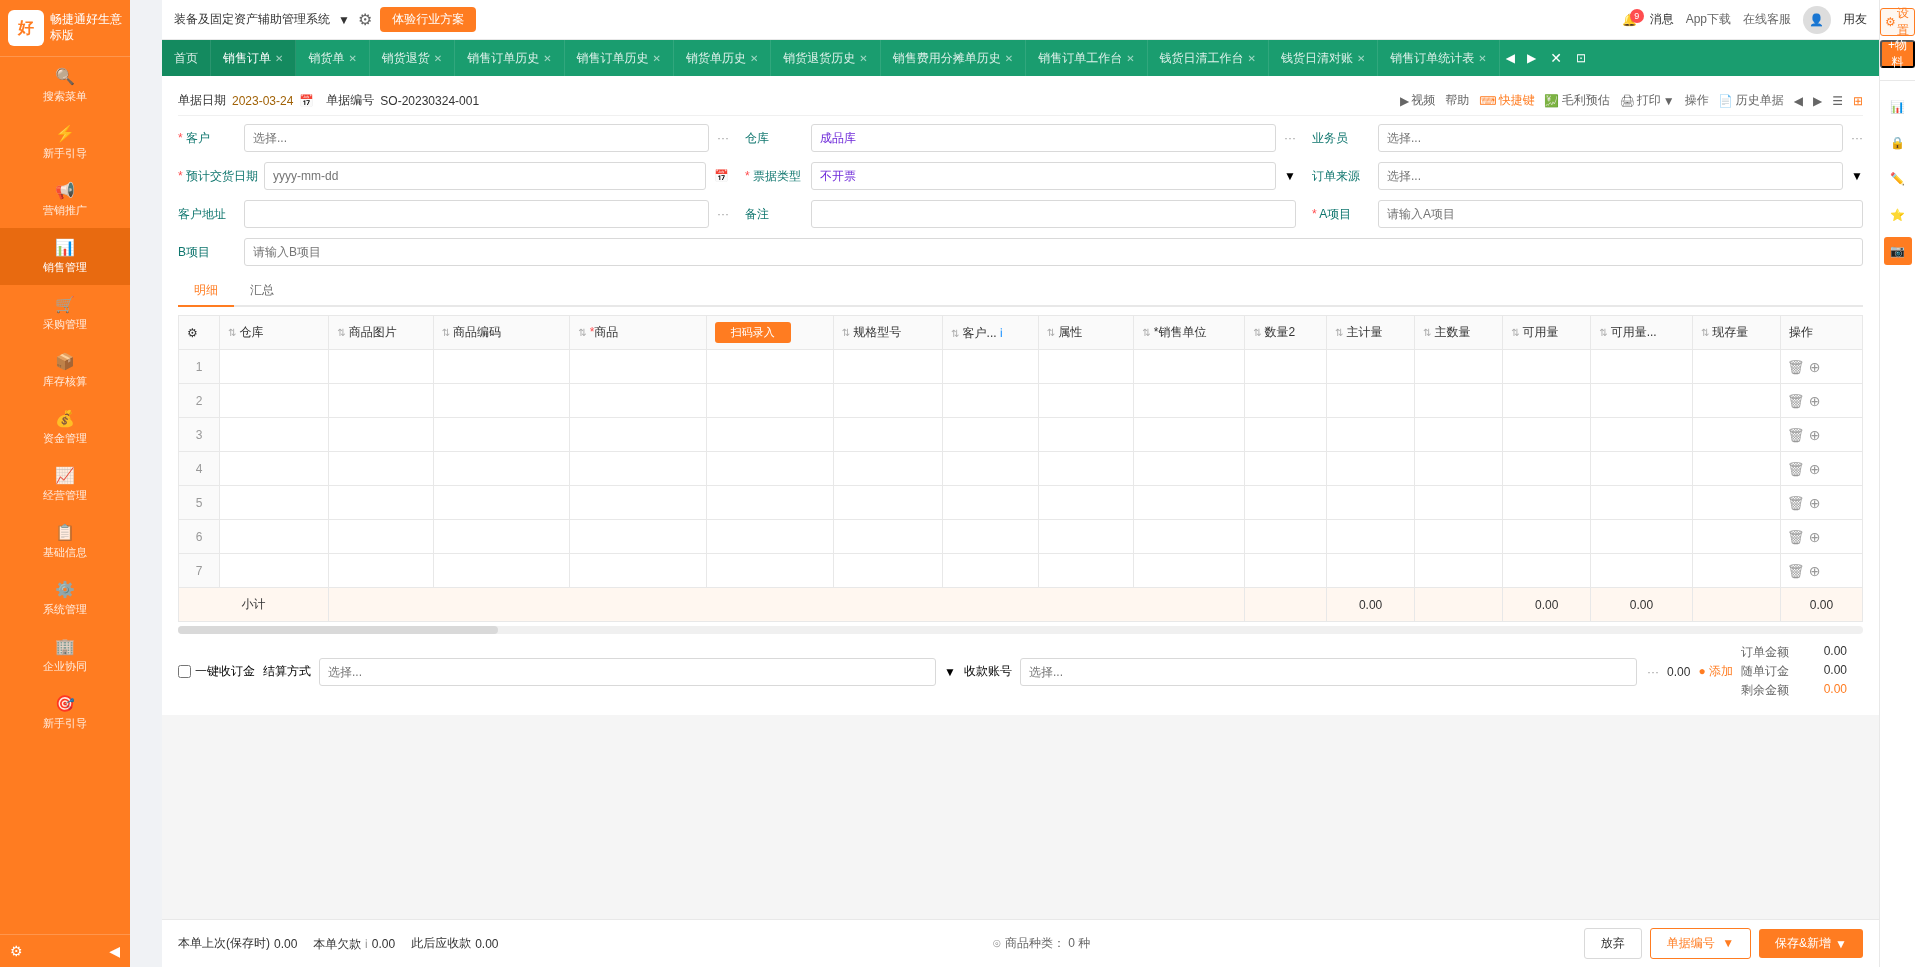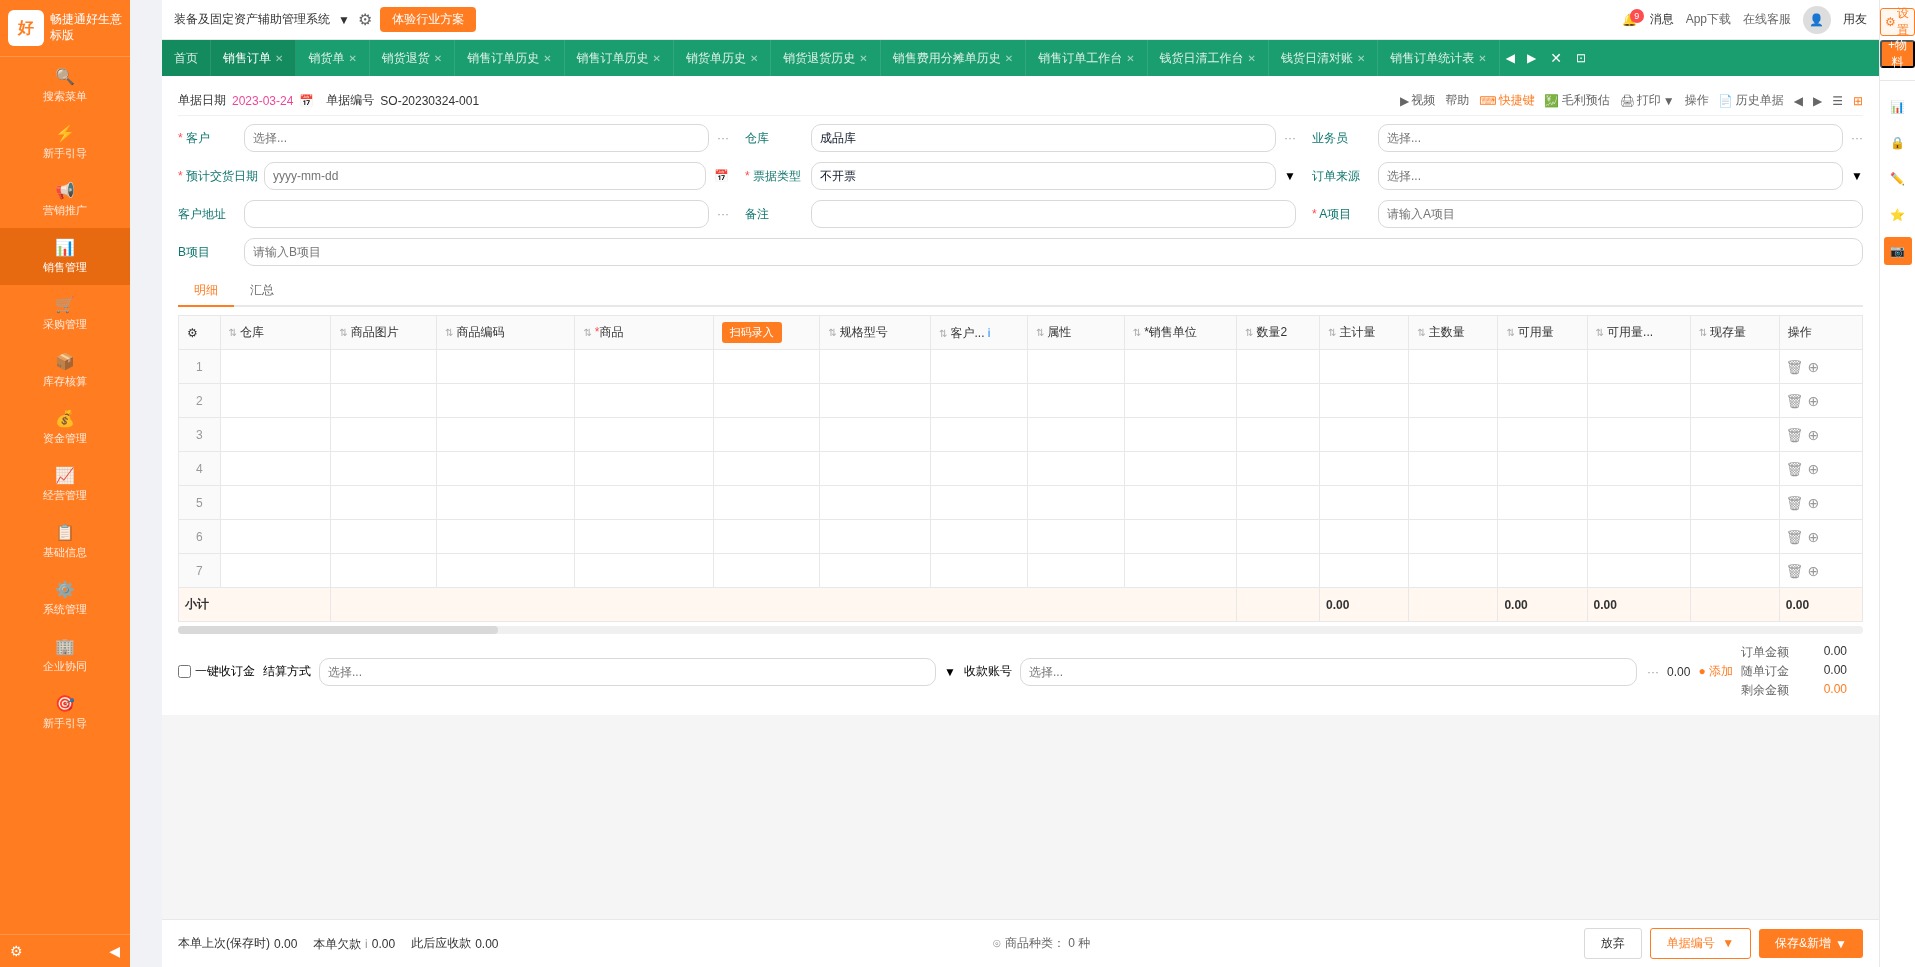--- a/index.html
+++ b/index.html
@@ -124,23 +124,23 @@
     .toolbar-btn { cursor: pointer; display: flex; align-items: center; gap: 2px; }
     .toolbar-btn.orange { color: #ff7c21; }
 
     
     .form-row { display: flex; align-items: flex-start; gap: 16px; margin-bottom: 10px; }
     .form-field { display: flex; align-items: center; gap: 6px; flex: 1; }
     .form-field-label { color: #0f766e; white-space: nowrap; min-width: 60px; }
     .form-field-label.required::before { content: '* '; color: #ff4d4f; }
     .form-input {
       border: 1px solid #d9d9d9;
-      border-radius: 10px;
+      border-radius: 3px;
       padding: 4px 8px;
-      color: #0f172a;
+      color: #6d28d9;
       flex: 1;
       height: 28px;
       min-width: 120px;
     }
     .form-input-wide { min-width: 200px; }
     .form-dots { color: #999; cursor: pointer; margin-left: 2px; }
 
     
     .right-tools {
       width: 36px;
@@ -185,29 +185,29 @@
       border: 1px solid #e8e8e8;
       padding: 4px 6px;
       height: 34px;
       color: #333;
     }
     .data-table td.row-num { text-align: center; color: #999; background: #fafafa; width: 30px; }
     .scan-btn {
       background: #ff7c21;
       color: white;
       border: none;
-      padding: 3px 8px;
+      padding: 3px 16px;
       border-radius: 3px;
       cursor: pointer;
       font-size: 11px;
       white-space: nowrap;
     }
     .table-actions { display: flex; gap: 4px; }
     .table-action-btn { color: #999; cursor: pointer; font-size: 14px; }
-    .subtotal-row td { background: #fff7f0; font-weight: 700; }
+    .subtotal-row td { background: #fff7f0; font-weight: 400; text-align: center; }
     .subtotal-label { color: #ff7c21; }
     .subtotal-value { color: #ff7c21; font-weight: bold; }
     .scroll-indicator { height: 8px; background: #f0f0f0; border-radius: 4px; margin: 4px 0; position: relative; }
     .scroll-thumb { height: 8px; width: 320px; background: #d9d9d9; border-radius: 4px; position: absolute; left: 0; }
 
     
     .bottom-bar {
       background: white;
       border-top: 1px solid #e8e8e8;
       padding: 8px 16px;
@@ -422,21 +422,21 @@
     <div class="nav-close">✕</div>
     <div class="nav-arrow">⊡</div>
   </div>
 
   <div class="content">
     <div class="form-container">
 
       <div class="toolbar">
         <div class="toolbar-field">
           <span class="toolbar-label">单据日期</span>
-          <span class="toolbar-value" style="color:#ec4899; cursor:pointer;">2023-03-24</span>
+          <span class="toolbar-value" style="color:#a16207; cursor:pointer;">2023-03-24</span>
           <span style="cursor:pointer;">📅</span>
         </div>
         <div class="toolbar-field">
           <span class="toolbar-label">单据编号</span>
           <span class="toolbar-value">SO-20230324-001</span>
         </div>
         <div class="toolbar-right">
           <span class="toolbar-btn">
             <span>▶</span>
             <span>视频</span>

